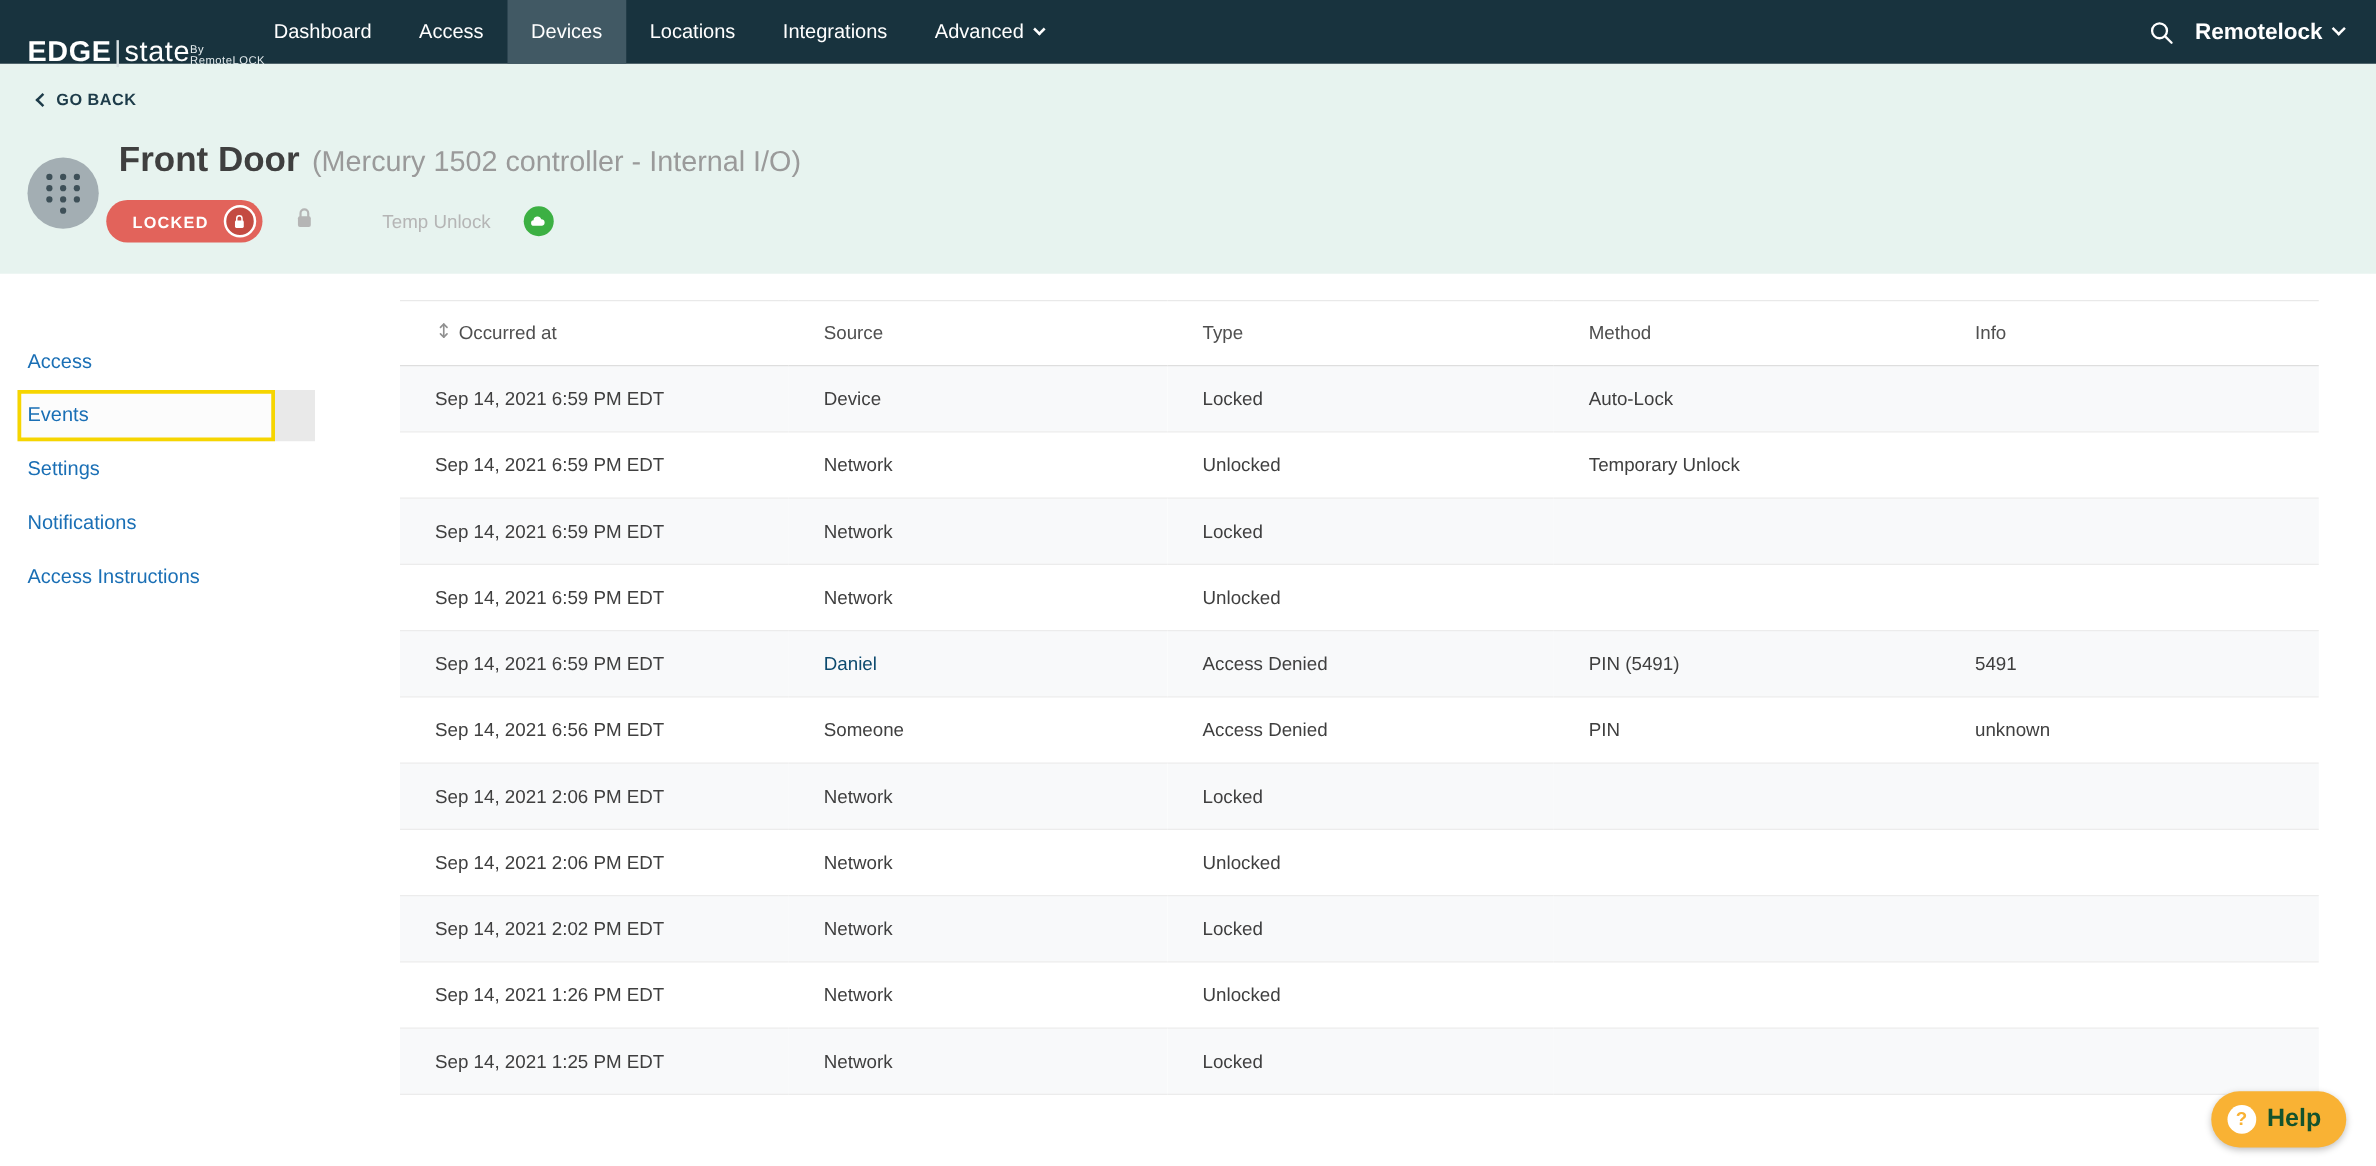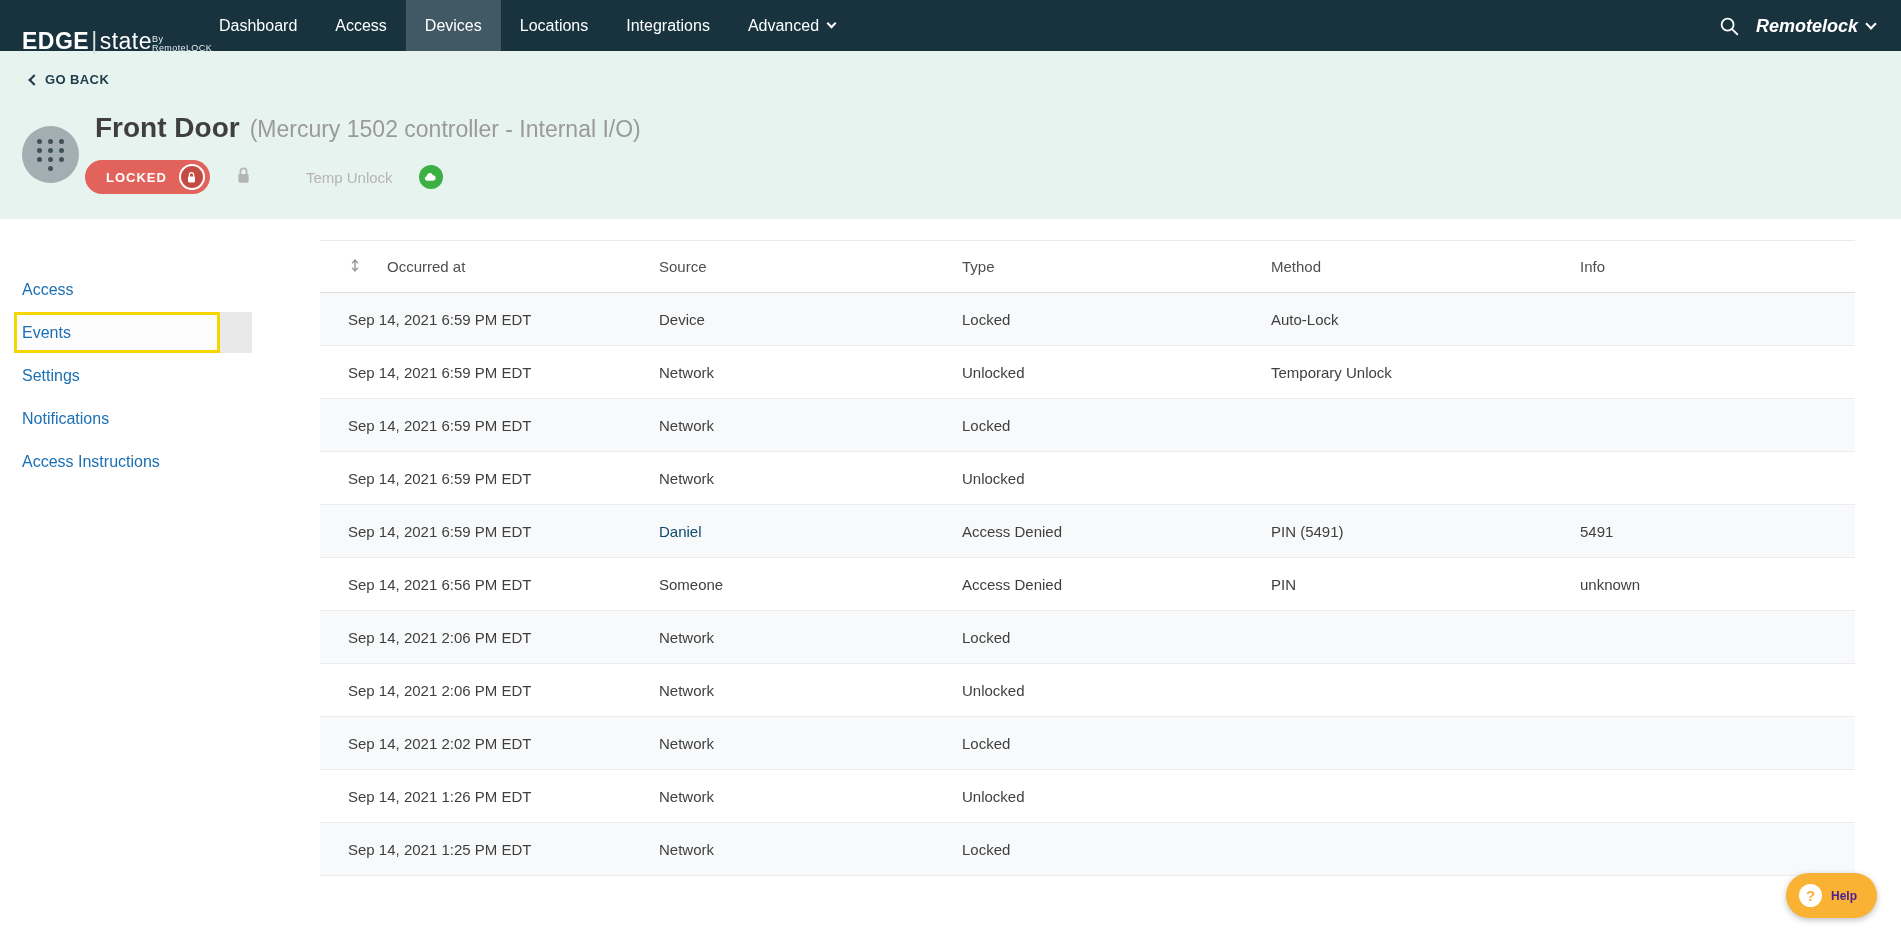--- a/index.html
+++ b/index.html
@@ -17,21 +17,21 @@
   .logo-main { font-size:23px; letter-spacing:.5px; display:flex; align-items:baseline; }
   .logo-edge { font-weight:700; }
   .logo-div { font-weight:300; margin:0 2px; color:#d7e0e2; }
   .logo-state { font-weight:300; }
   .logo-byline { font-size:9px; color:#e5edef; margin-top:3px; align-self:flex-end; letter-spacing:.4px; }
   .nav-items { display:flex; list-style:none; margin-left:26px; height:100%; align-items:stretch; }
   .nav-items li { display:flex; align-items:center; padding:0 19px; font-size:16px; cursor:pointer; white-space:nowrap; }
   .nav-items li.active { background:#415964; }
   .chev { display:inline-block; width:8px; height:8px; border-right:2px solid #fff; border-bottom:2px solid #fff; transform:rotate(45deg); margin-left:9px; position:relative; top:-2px; }
   .nav-items .chev { width:7px; height:7px; }
-  .nav-right { margin-left:auto; display:flex; align-items:flex-end; gap:16px; margin-right:26px;font-style:italic; }
+  .nav-right { margin-left:auto; display:flex; align-items:flex-start; gap:16px; margin-right:26px; }
   .search { cursor:pointer; display:flex; }
   .account { display:flex; align-items:center; font-size:18px; font-weight:700; cursor:pointer; white-space:nowrap; }
 
   
   .mint { position:absolute; top:51px; left:0; right:0; height:168px; background:#e7f3ef; }
   .go-back { position:absolute; top:72px; left:30px; display:flex; align-items:center; font-size:13px; font-weight:700; color:#1d3b49; letter-spacing:.4px; cursor:pointer; z-index:2; }
   .back-chev { display:inline-block; width:8px; height:8px; border-left:2px solid #1d3b49; border-bottom:2px solid #1d3b49; transform:rotate(45deg); margin-right:7px; }
   .device-icon { position:absolute; top:126px; left:22px; width:57px; height:57px; border-radius:50%; background:#a3aeb3; display:flex; align-items:center; justify-content:center; z-index:2; }
   .keypad-grid { display:grid; grid-template-columns:repeat(3,5px); gap:4px 6px; }
   .keypad-grid i { width:5px; height:5px; border-radius:50%; background:#3e5058; }
@@ -55,29 +55,29 @@
   .sidebar ul { list-style:none; padding-top:49px; }
   .sidebar li { position:relative; height:43px; display:flex; align-items:center; padding-left:22px; font-size:16px; color:#1a6fb5; cursor:pointer; }
   .sidebar li .side-label { position:relative; z-index:2; }
   .sidebar li.active::before { content:""; position:absolute; left:14px; top:1px; bottom:1px; width:238px; background:#e9e9e9; }
   .sidebar li.active::after { content:""; position:absolute; left:14px; top:1px; bottom:1px; width:200px; border:3px solid #f6d500; background:#fcfcfc; }
 
   
   .table-wrap { position:absolute; top:240px; left:320px; width:1535px; }
   table { width:100%; border-collapse:collapse; table-layout:fixed; border-top:1px solid #e9e9e9; }
   thead th { height:52px; text-align:left; font-weight:400; font-size:15px; color:#4f4f4f; border-bottom:1px solid #dedede; padding-left:28px; background:#fff; }
-  .th-inner { display:flex; align-items:center; gap:25px; }
+  .th-inner { display:flex; align-items:center; gap:5px; }
   tbody td { height:53px; font-size:15px; color:#3f3f3f; padding-left:28px; border-bottom:1px solid #ececec; overflow:hidden; white-space:nowrap; }
   tbody tr:nth-child(odd) { background:#f8f9fa; }
   .source-link { color:#0c4a6e; cursor:pointer; }
 
   
   .help-btn { position:absolute; right:24px; bottom:15px; height:45px; border-radius:23px; background:#f9b234; display:flex; align-items:center; padding:0 20px 0 13px; cursor:pointer; box-shadow:0 2px 6px rgba(0,0,0,.25); z-index:20; }
   .help-q { width:23px; height:23px; border-radius:50%; background:#fff; color:#f9b234; font-weight:700; font-size:15px; display:flex; align-items:center; justify-content:center; margin-right:9px; }
-  .help-label { font-size:12px; font-weight:700; color:#4c1d95; }
+  .help-label { font-size:20px; font-weight:700; color:#14532d; }
 </style>
 </head>
 <body>
 
 <nav class="navbar">
   <div class="logo">
     <div class="logo-main">
       <span class="logo-edge">EDGE</span>
       <span class="logo-div">|</span>
       <span class="logo-state">state</span>

